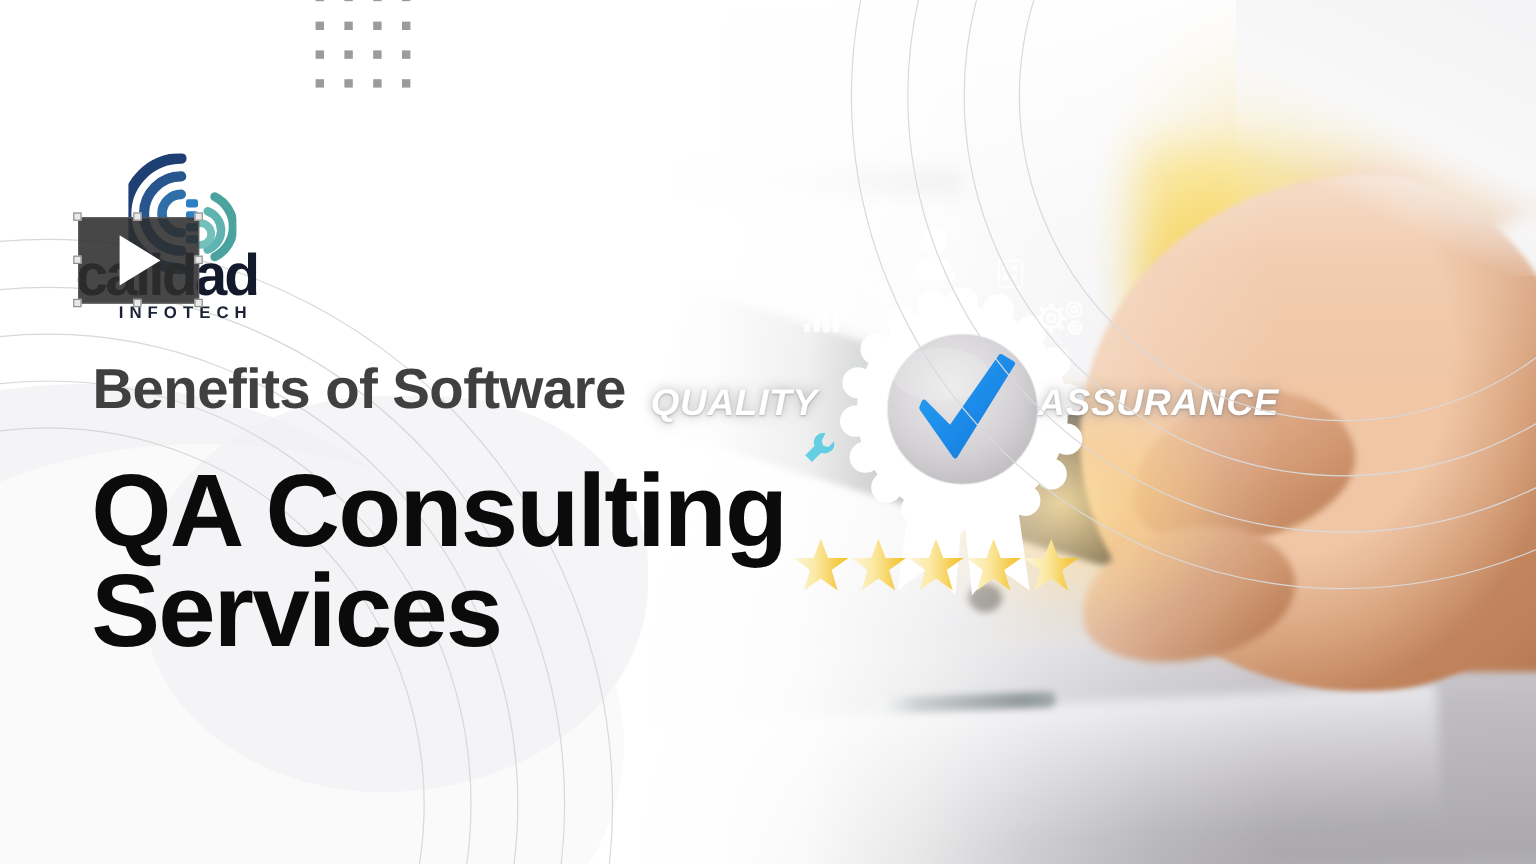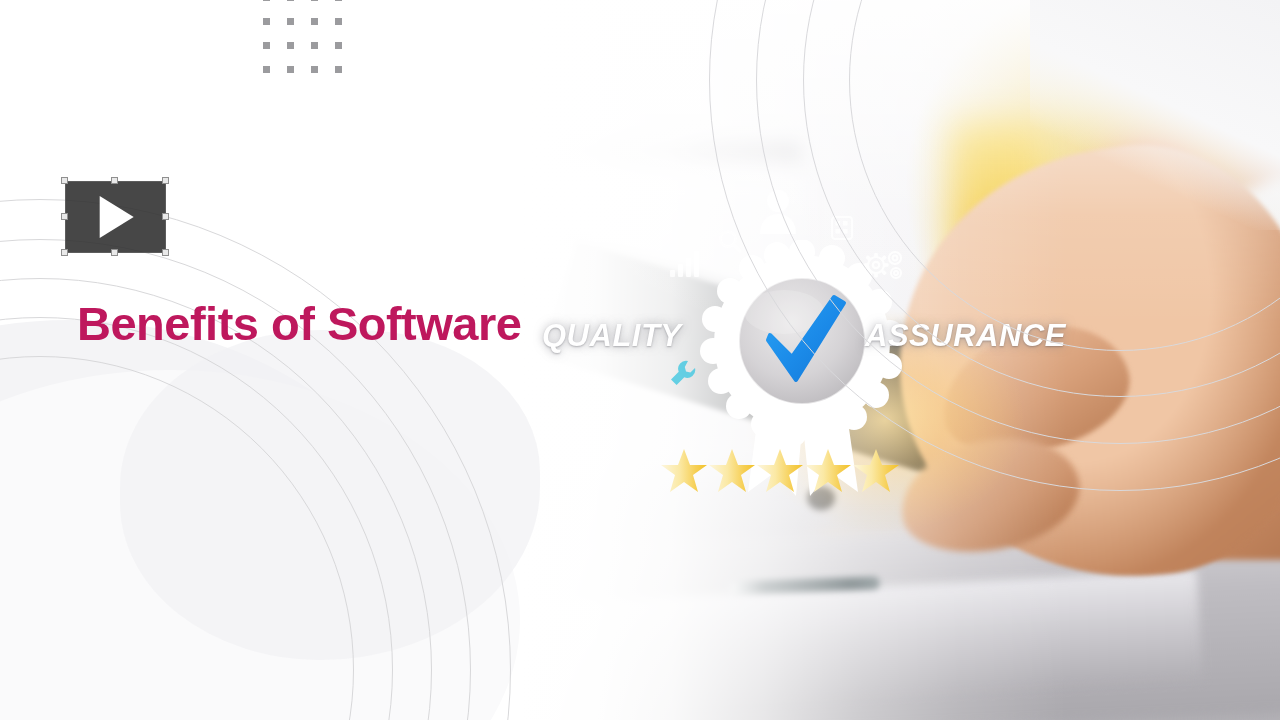--- a/index.html
+++ b/index.html
@@ -697,23 +697,47 @@
         <span></span>
         <span></span>
         <span></span>
       <span></span>
         <span></span>
         <span></span>
         <span></span>
     </div>
   </div>
 
-  <div class="eyebrow" style="color:#be185d">Benefits of Software</div>
-
-
+  <div class="eyebrow" style="color:#404040">Benefits of Software</div>
+
+  <div class="headline">
+    <span class="ln">QA Consulting</span>
+    <span class="ln">Services</span>
+  </div>
+
+  <div class="logo">
+    <svg class="logo-mark" viewBox="0 0 90 105">
+      <g fill="none" stroke-linecap="round">
+        <path d="M44 4 A46 46 0 0 0 44 96" stroke="#1e3f73" stroke-width="9"></path>
+        <path d="M44 19 A31 31 0 0 0 44 81" stroke="#27568f" stroke-width="8.5"></path>
+        <path d="M44 34 A16 16 0 0 0 44 66" stroke="#2f6fa8" stroke-width="8"></path>
+        <path d="M72 36 A28 28 0 0 1 72 86" stroke="#4aa39f" stroke-width="7.5"></path>
+        <path d="M66 48 A17 17 0 0 1 66 80" stroke="#5fb3b0" stroke-width="7"></path>
+        <path d="M60 58 A8.5 8.5 0 0 1 60 76" stroke="#74c0bd" stroke-width="6.5"></path>
+      </g>
+      <g fill="#2b7fc4">
+        <rect x="48" y="38" width="10" height="7" rx="2"></rect>
+        <rect x="48" y="48" width="10" height="7" rx="2"></rect>
+        <rect x="48" y="58" width="10" height="7" rx="2"></rect>
+        <rect x="48" y="68" width="10" height="7" rx="2"></rect>
+      </g>
+    </svg>
+    <div class="logo-word">calidad</div>
+    <div class="logo-sub">INFOTECH</div>
+  </div>
 
   <div class="playbox">
     <div class="tri"></div>
   </div>
   <div class="handle" style="left:61px;  top:177px;"></div>
   <div class="handle" style="left:111px; top:177px;"></div>
   <div class="handle" style="left:162px; top:177px;"></div>
   <div class="handle" style="left:61px;  top:213px;"></div>
   <div class="handle" style="left:162px; top:213px;"></div>
   <div class="handle" style="left:61px;  top:249px;"></div>

